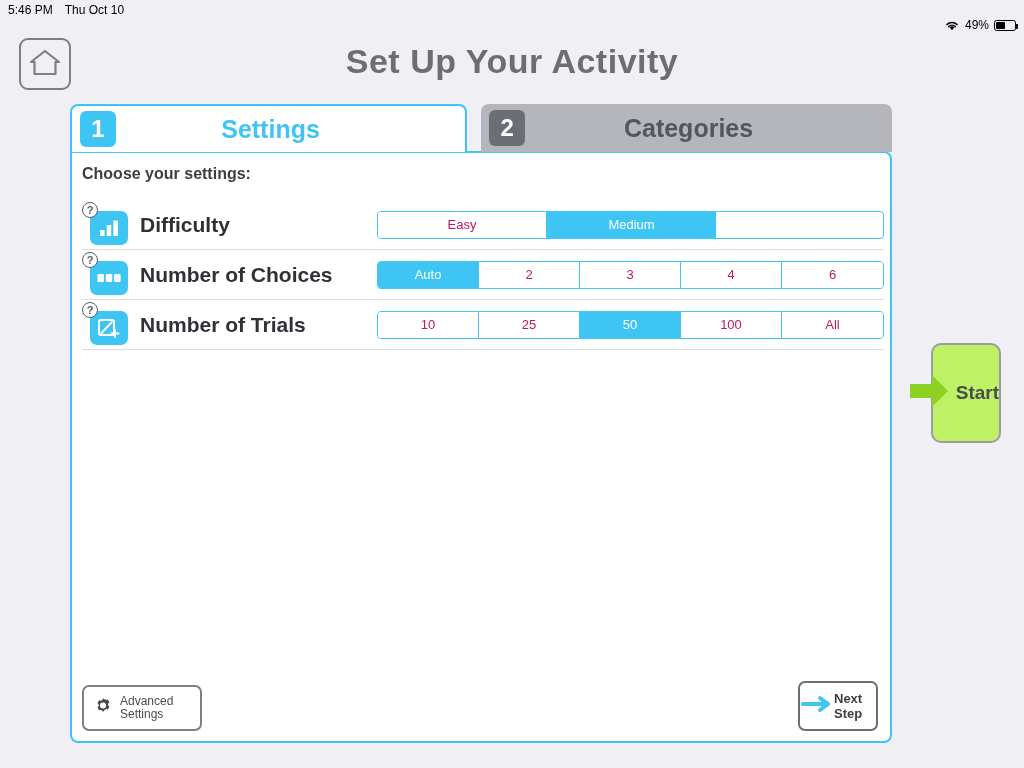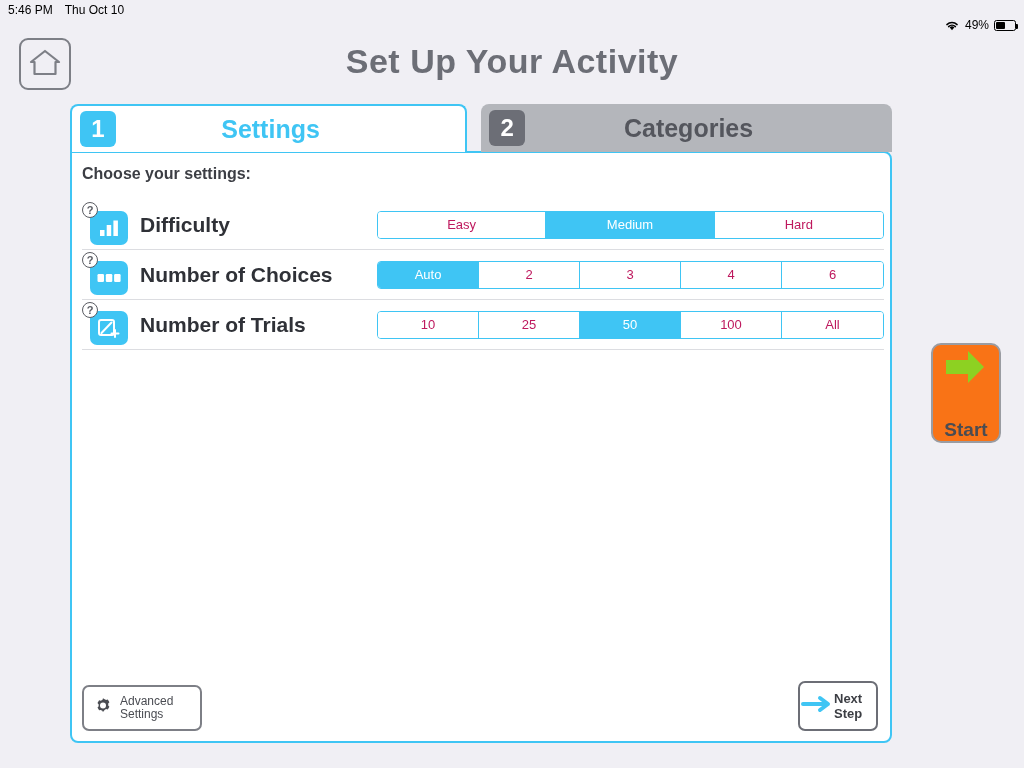--- a/index.html
+++ b/index.html
@@ -229,23 +229,23 @@
   }
   .next-label { font-size: 13px; font-weight: bold; color: #3c3e44; }
 
   
   .start-btn {
     position: absolute;
     left: 931px; top: 343px;
     width: 70px; height: 100px;
     border: 2px solid #9a9ca2;
     border-radius: 10px;
-    background: #f97316;
-    display: flex; flex-direction: column;
-    align-items: center; justify-content: space-between;
+    background: #bef264;
+    display: flex; flex-direction: row;
+    align-items: center; justify-content: flex-end;
     gap: 2px;
   }
   .start-label { font-size: 19px; font-weight: bold; color: #4a4c52; }
 
   .stage { position: relative; width: 1024px; height: 768px; }
 </style>
 </head>
 <body>
 
 <div class="stage">
@@ -301,21 +301,20 @@
           <svg width="24" height="20" viewBox="0 0 24 20">
             <rect x="3" y="12" width="4.5" height="6" fill="#fff"></rect>
             <rect x="9.7" y="7" width="4.5" height="11" fill="#fff"></rect>
             <rect x="16.4" y="2.5" width="4.5" height="15.5" fill="#fff"></rect>
           </svg>
         </div>
         <div class="row-label">Difficulty</div>
         <div class="seg seg-difficulty">
           <div class="seg-opt">Easy</div>
           <div class="seg-opt active">Medium</div>
-          <div class="seg-opt">Hard</div>
         </div>
       </div>
 
       <div class="row">
         <div class="help-badge">?</div>
         <div class="row-icon">
           <svg width="26" height="16" viewBox="0 0 26 16">
             <rect x="1.5" y="4" width="6.5" height="8" rx="1.2" fill="#fff"></rect>
             <rect x="9.8" y="4" width="6.5" height="8" rx="1.2" fill="#fff"></rect>
             <rect x="18.1" y="4" width="6.5" height="8" rx="1.2" fill="#fff"></rect>

